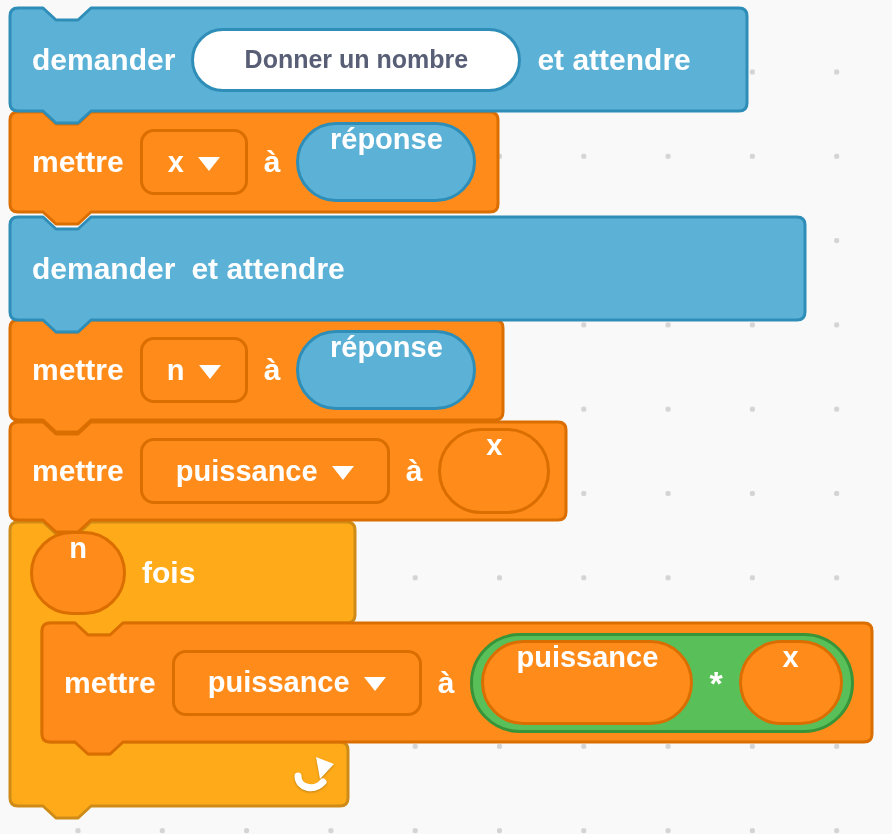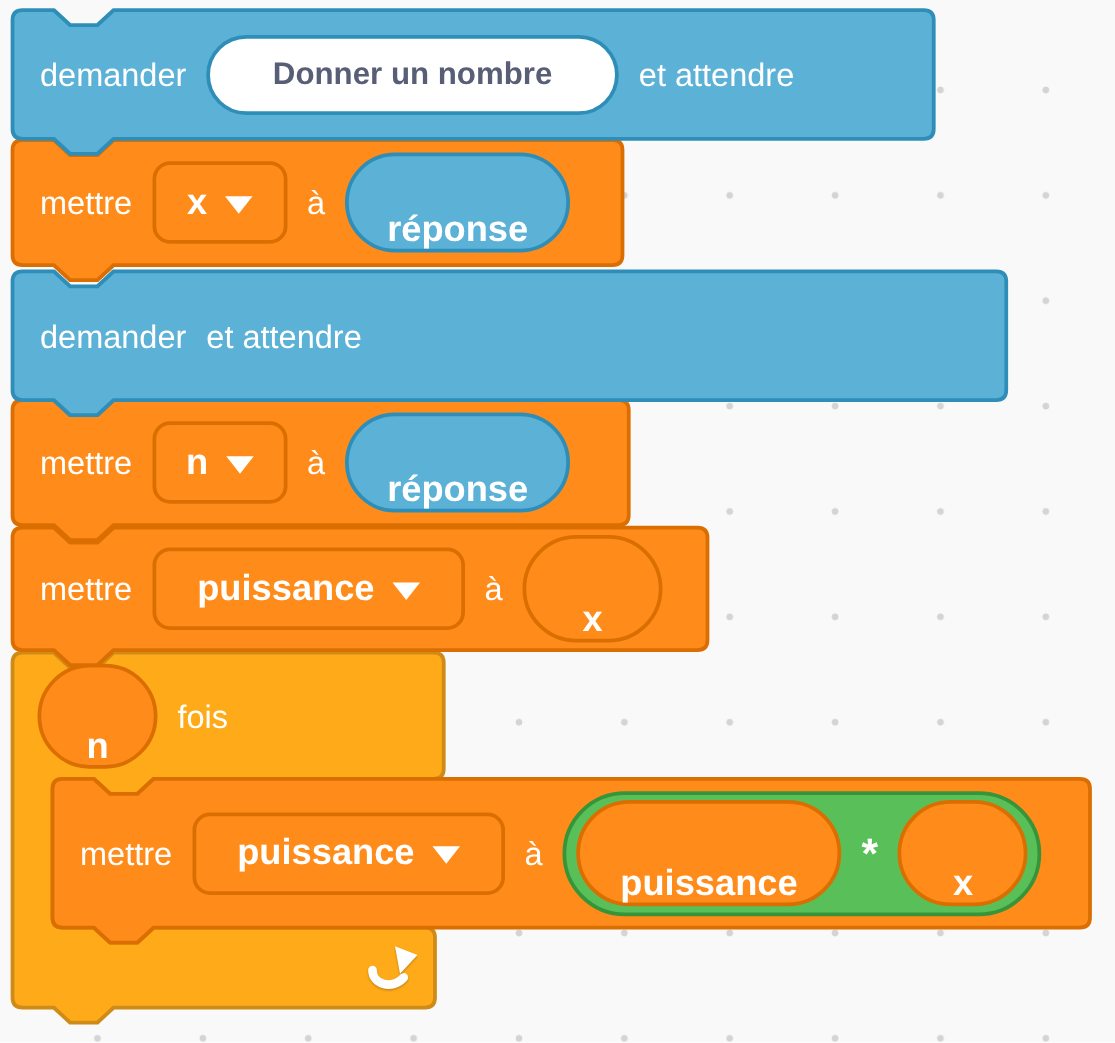--- a/index.html
+++ b/index.html
@@ -11,21 +11,21 @@
     background-size:84.3px 84.3px;
     background-position:35.85px 29.85px;
   }
   .block{position:absolute;}
   .shape{position:absolute;left:0;top:0;overflow:visible;}
   .row{
     position:absolute;left:0;top:0;display:flex;align-items:center;
     gap:16px;padding-left:22px;box-sizing:border-box;white-space:nowrap;
   }
   .lbl{
-    font-size:26px;font-weight:400;color:#fff;line-height:1;
+    font-size:30px;font-weight:700;color:#fff;line-height:1;
     font-family:"Liberation Sans",sans-serif;
   }
   .text-input{
     height:64px;border-radius:32px;background:#fff;
     display:flex;align-items:center;justify-content:center;
     padding:0 24px;box-sizing:border-box;
     font-size:25px;font-weight:700;color:#575E75;line-height:1;
   }
   .dropdown{
     height:66px;border-radius:14px;border:3px solid #DB6E00;
@@ -33,21 +33,21 @@
     padding:0 16px;box-sizing:border-box;
   }
   .dd-text{font-size:29px;font-weight:700;color:#fff;line-height:1;}
   .caret{
     width:0;height:0;margin-top:3px;
     border-left:11px solid transparent;border-right:11px solid transparent;
     border-top:14px solid #fff;
   }
   .reporter{
     border-radius:999px;border:3px solid;
-    display:flex;align-items:flex-end;justify-content:center;
+    display:flex;align-items:flex-start;justify-content:center;
     padding:0 26px;box-sizing:border-box;
     font-size:29px;font-weight:700;color:#fff;line-height:1;
   }
   .op-oval{
     height:100px;border-radius:50px;border:3px solid;
     display:flex;align-items:center;gap:16px;
     padding:0 8px;box-sizing:border-box;
   }
   .op-sym{font-size:34px;font-weight:700;color:#fff;line-height:1;}
   .loop-arrow{position:absolute;filter:drop-shadow(0 1px 1px rgba(0,0,0,0.25));}

